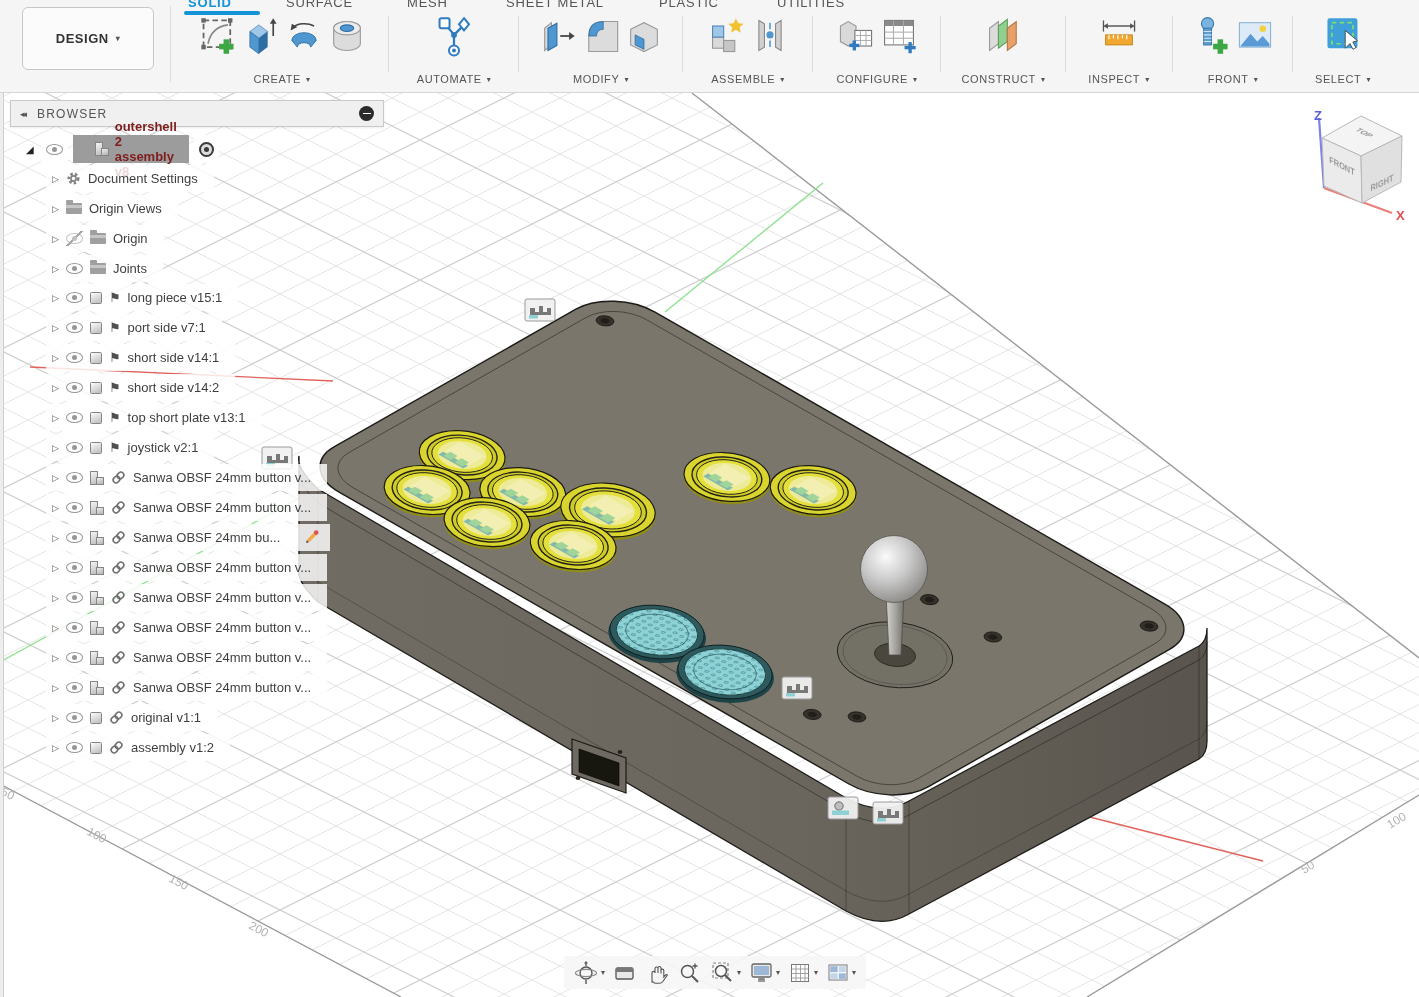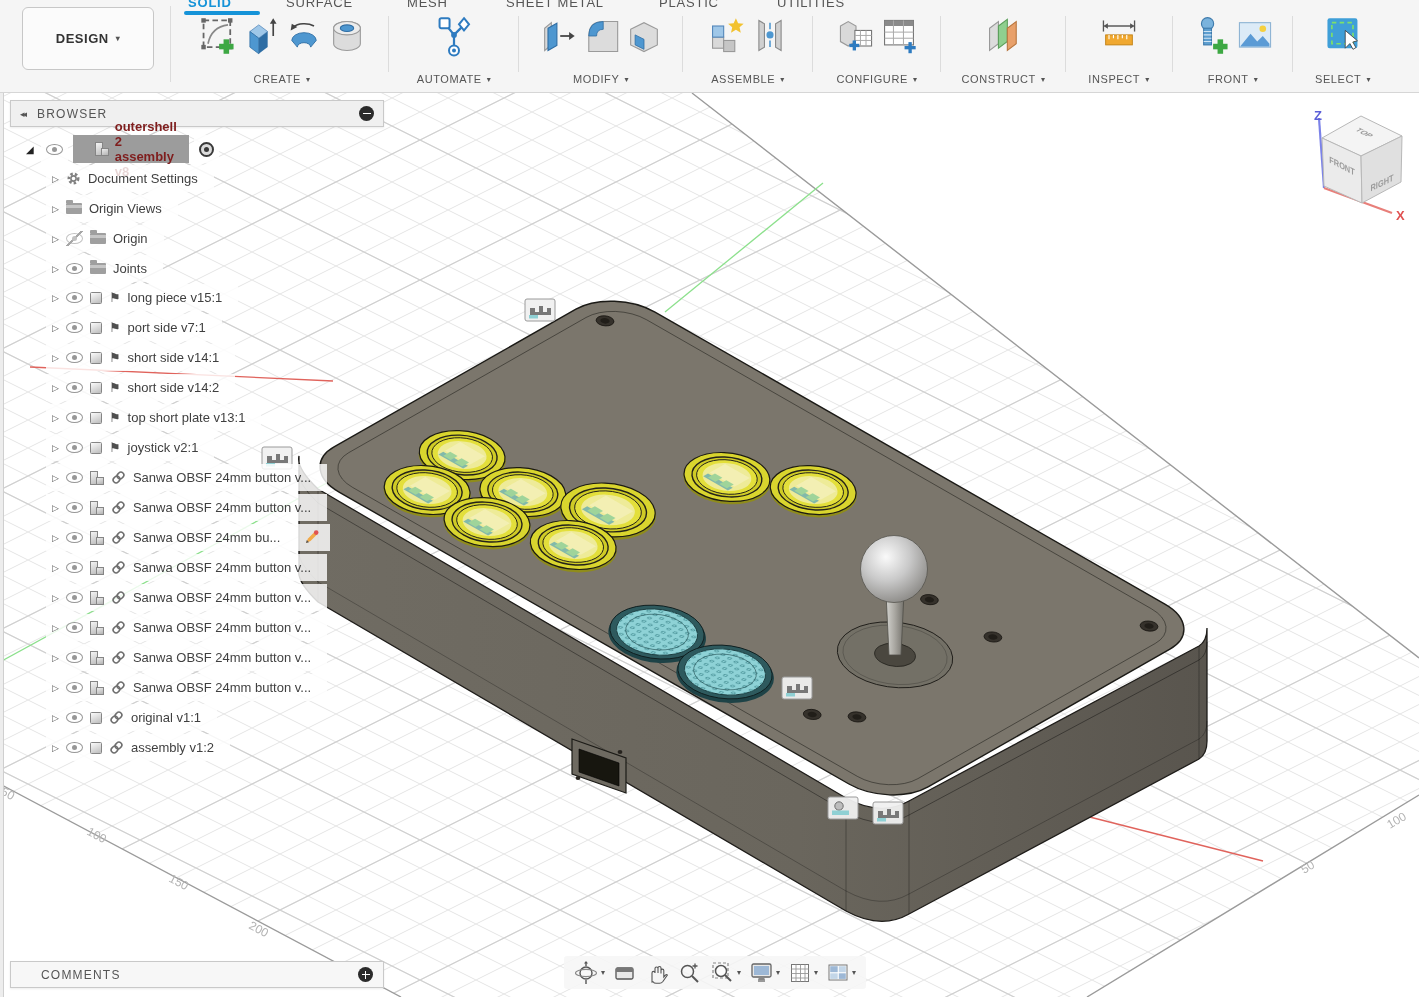--- a/index.html
+++ b/index.html
@@ -746,19 +746,14 @@
       <rect x="3" y="4" width="18" height="15" fill="#fff" stroke="#777" stroke-width="1"></rect>
       <rect x="4.2" y="5.2" width="7.5" height="6" fill="#9db8d6"></rect>
       <rect x="12.8" y="5.2" width="7" height="6" fill="#c3d6e8"></rect>
       <rect x="4.2" y="12.3" width="7.5" height="5.6" fill="#c3d6e8"></rect>
       <rect x="12.8" y="12.3" width="7" height="5.6" fill="#9db8d6"></rect>
     </svg>
     <span class="ncaret">▾</span>
   </span>
 </div>
 
-<div class="comments">
-  <span>COMMENTS</span>
-  <span class="spacer"></span>
-  <span class="circle-btn plus"></span>
+
 </div>
 
-</div>
-
 </body></html>

